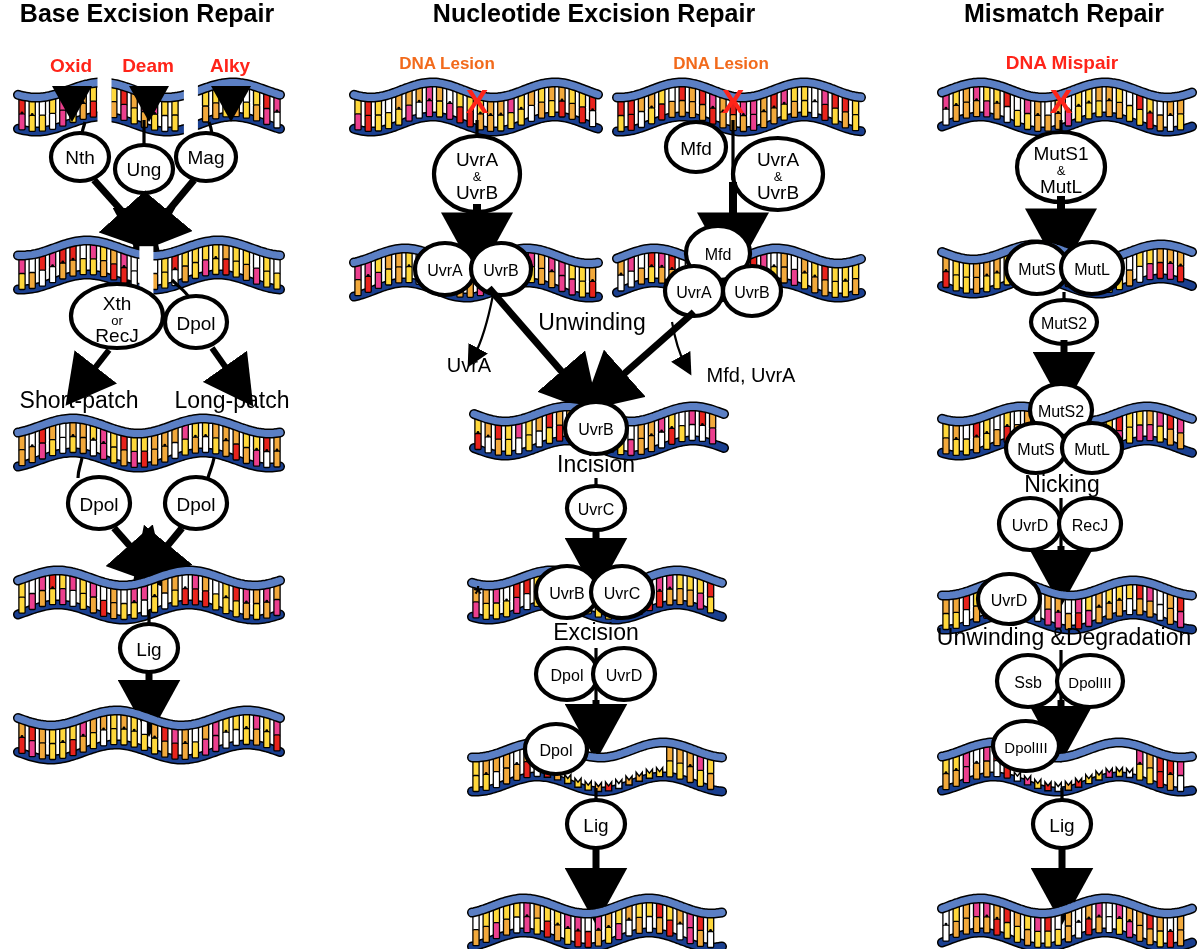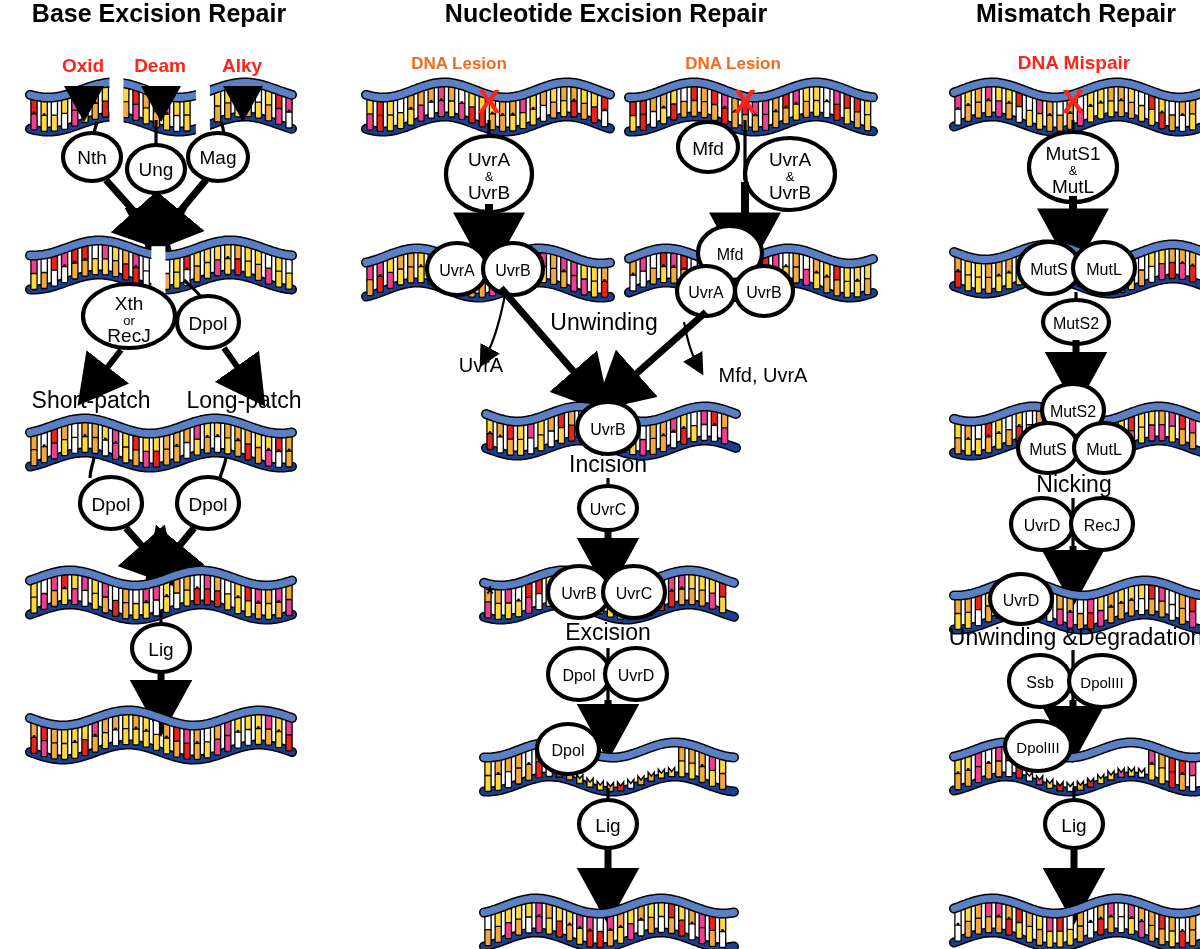--- a/index.html
+++ b/index.html
@@ -4,21 +4,21 @@
 <title>DNA Repair Pathways</title>
 <style>
   html,body{margin:0;padding:0;background:#ffffff;}
   body{
     width:1200px;height:949px;
     font-family:"Liberation Sans", sans-serif;
     color:#000;
     overflow:hidden;
     position:relative;
   }
-  #stage{position:absolute;left:16px;top:0;width:1089px;height:949px;border-radius:10px;}
+  #stage{position:absolute;left:4px;top:0;width:1089px;height:949px;border-radius:10px;}
   svg#scene{position:absolute;left:0;top:0;width:1200px;height:949px;display:block;}
 
   
   .col-title{font-family:"Liberation Sans",sans-serif;font-size:25px;font-weight:bold;fill:#000;text-anchor:middle;}
   .lesion-red{font-family:"Liberation Sans",sans-serif;font-size:19px;font-weight:bold;fill:#ff2419;text-anchor:middle;}
   .lesion-orange{font-family:"Liberation Sans",sans-serif;font-size:17px;font-weight:bold;fill:#f26a1b;text-anchor:middle;}
   .enzyme{font-family:"Liberation Sans",sans-serif;font-size:19px;fill:#000;text-anchor:middle;}
   .enzyme-sm{font-family:"Liberation Sans",sans-serif;font-size:16px;fill:#000;text-anchor:middle;}
   .amp{font-family:"Liberation Sans",sans-serif;font-size:13px;fill:#000;text-anchor:middle;}
   .stage-label{font-family:"Liberation Sans",sans-serif;font-size:23px;fill:#000;text-anchor:middle;}

